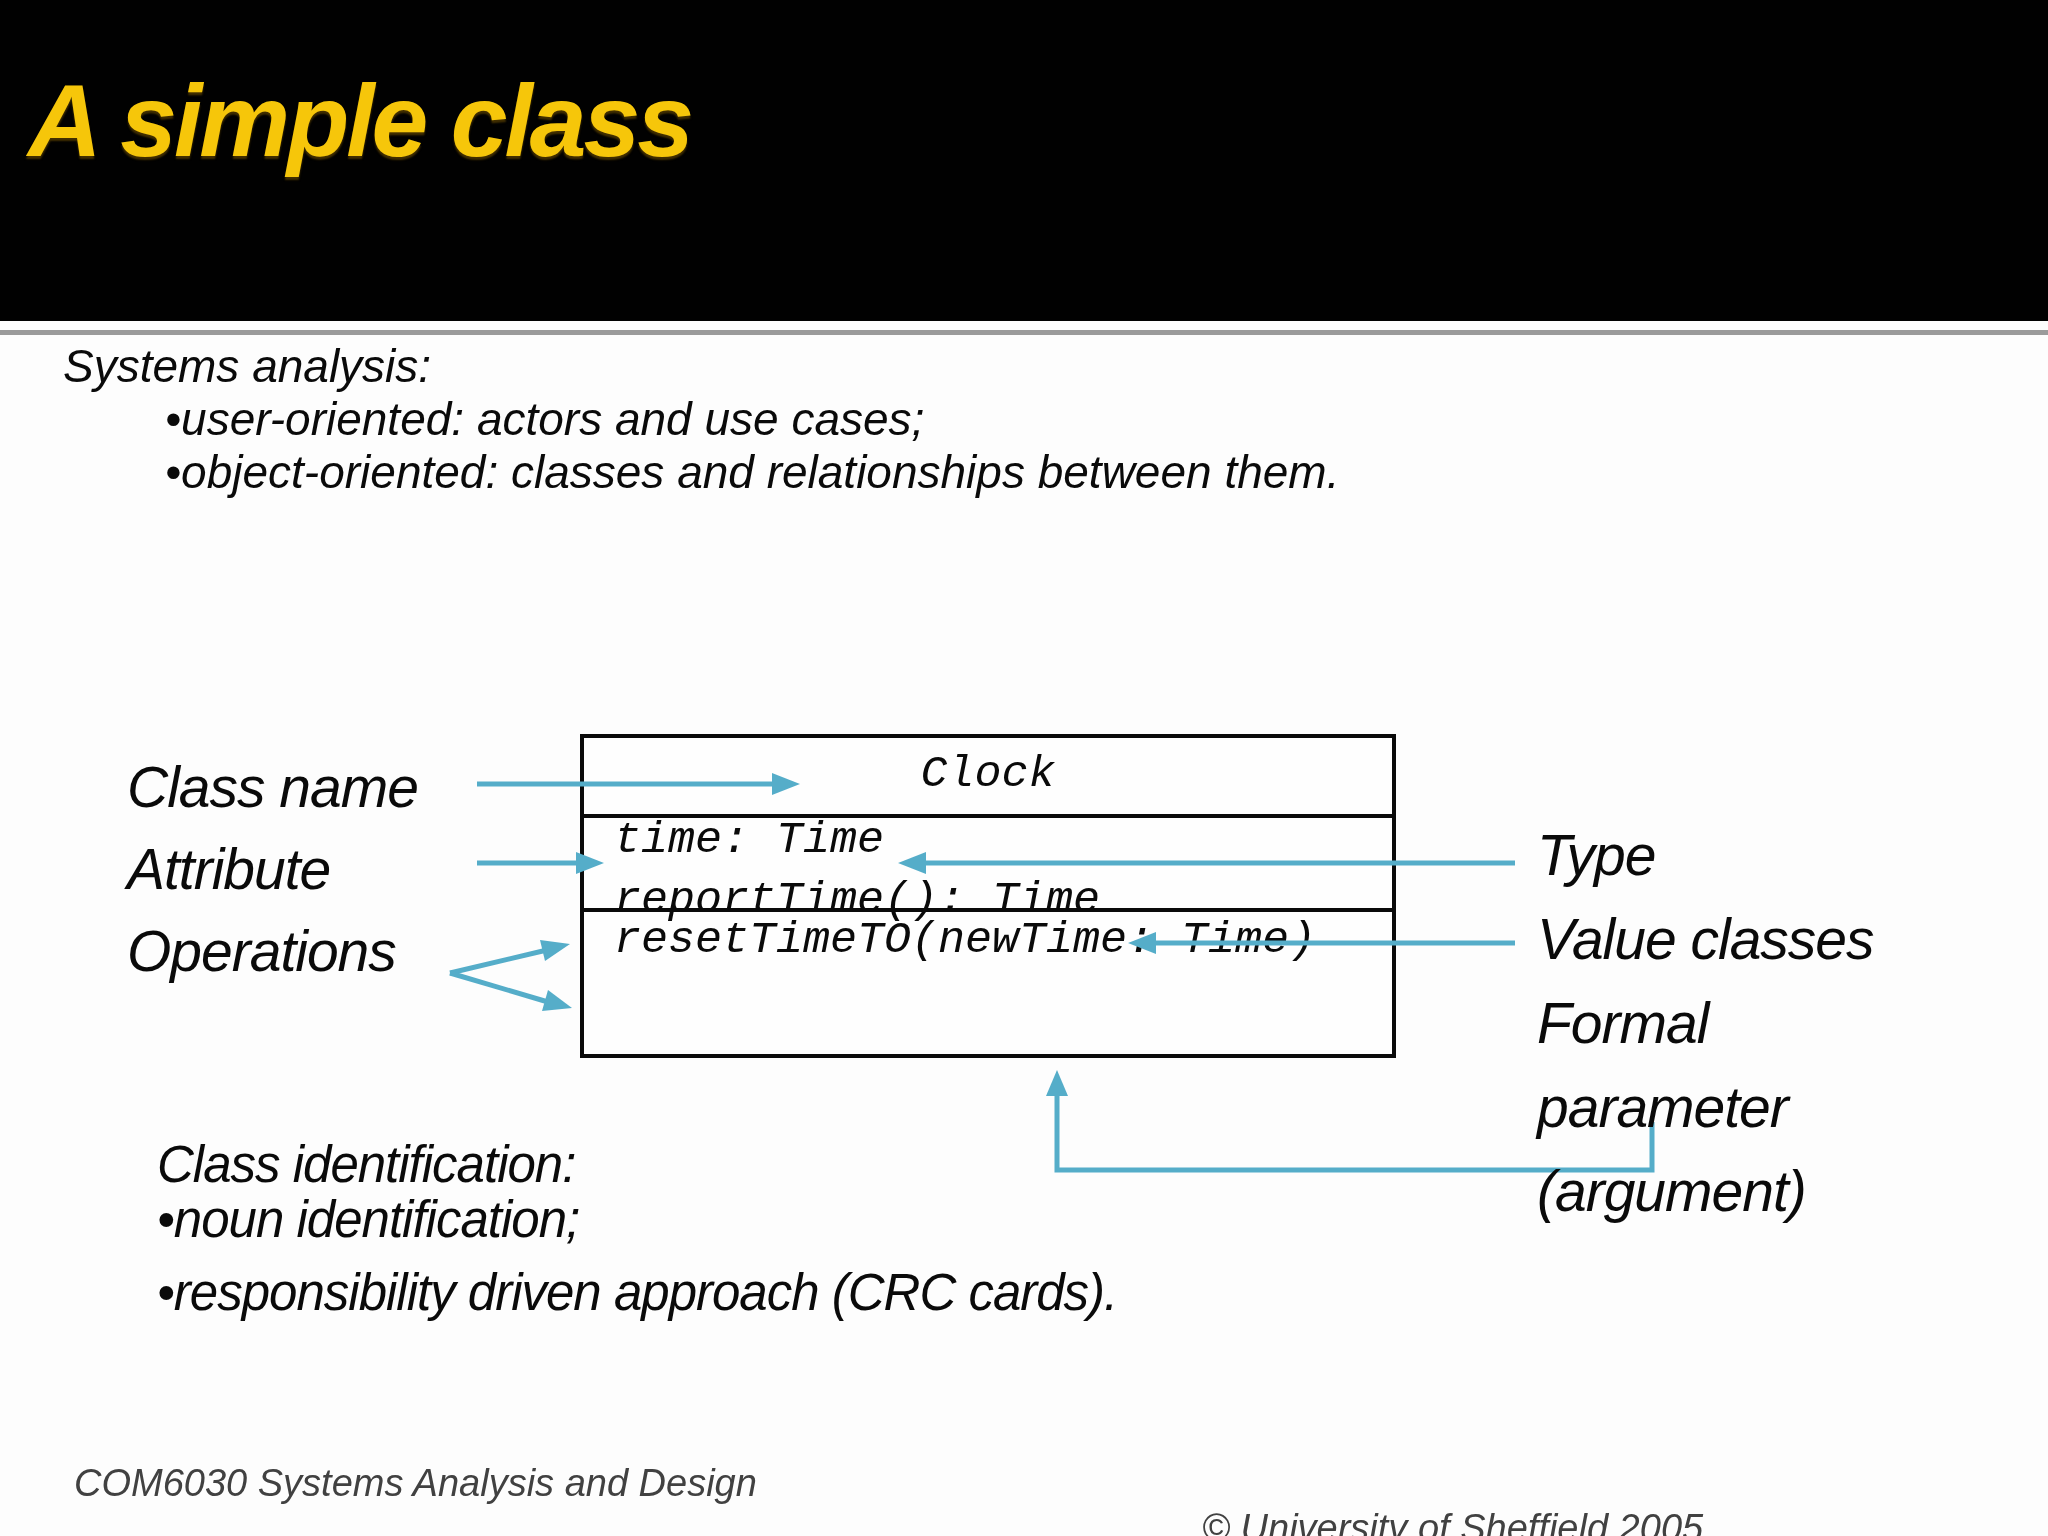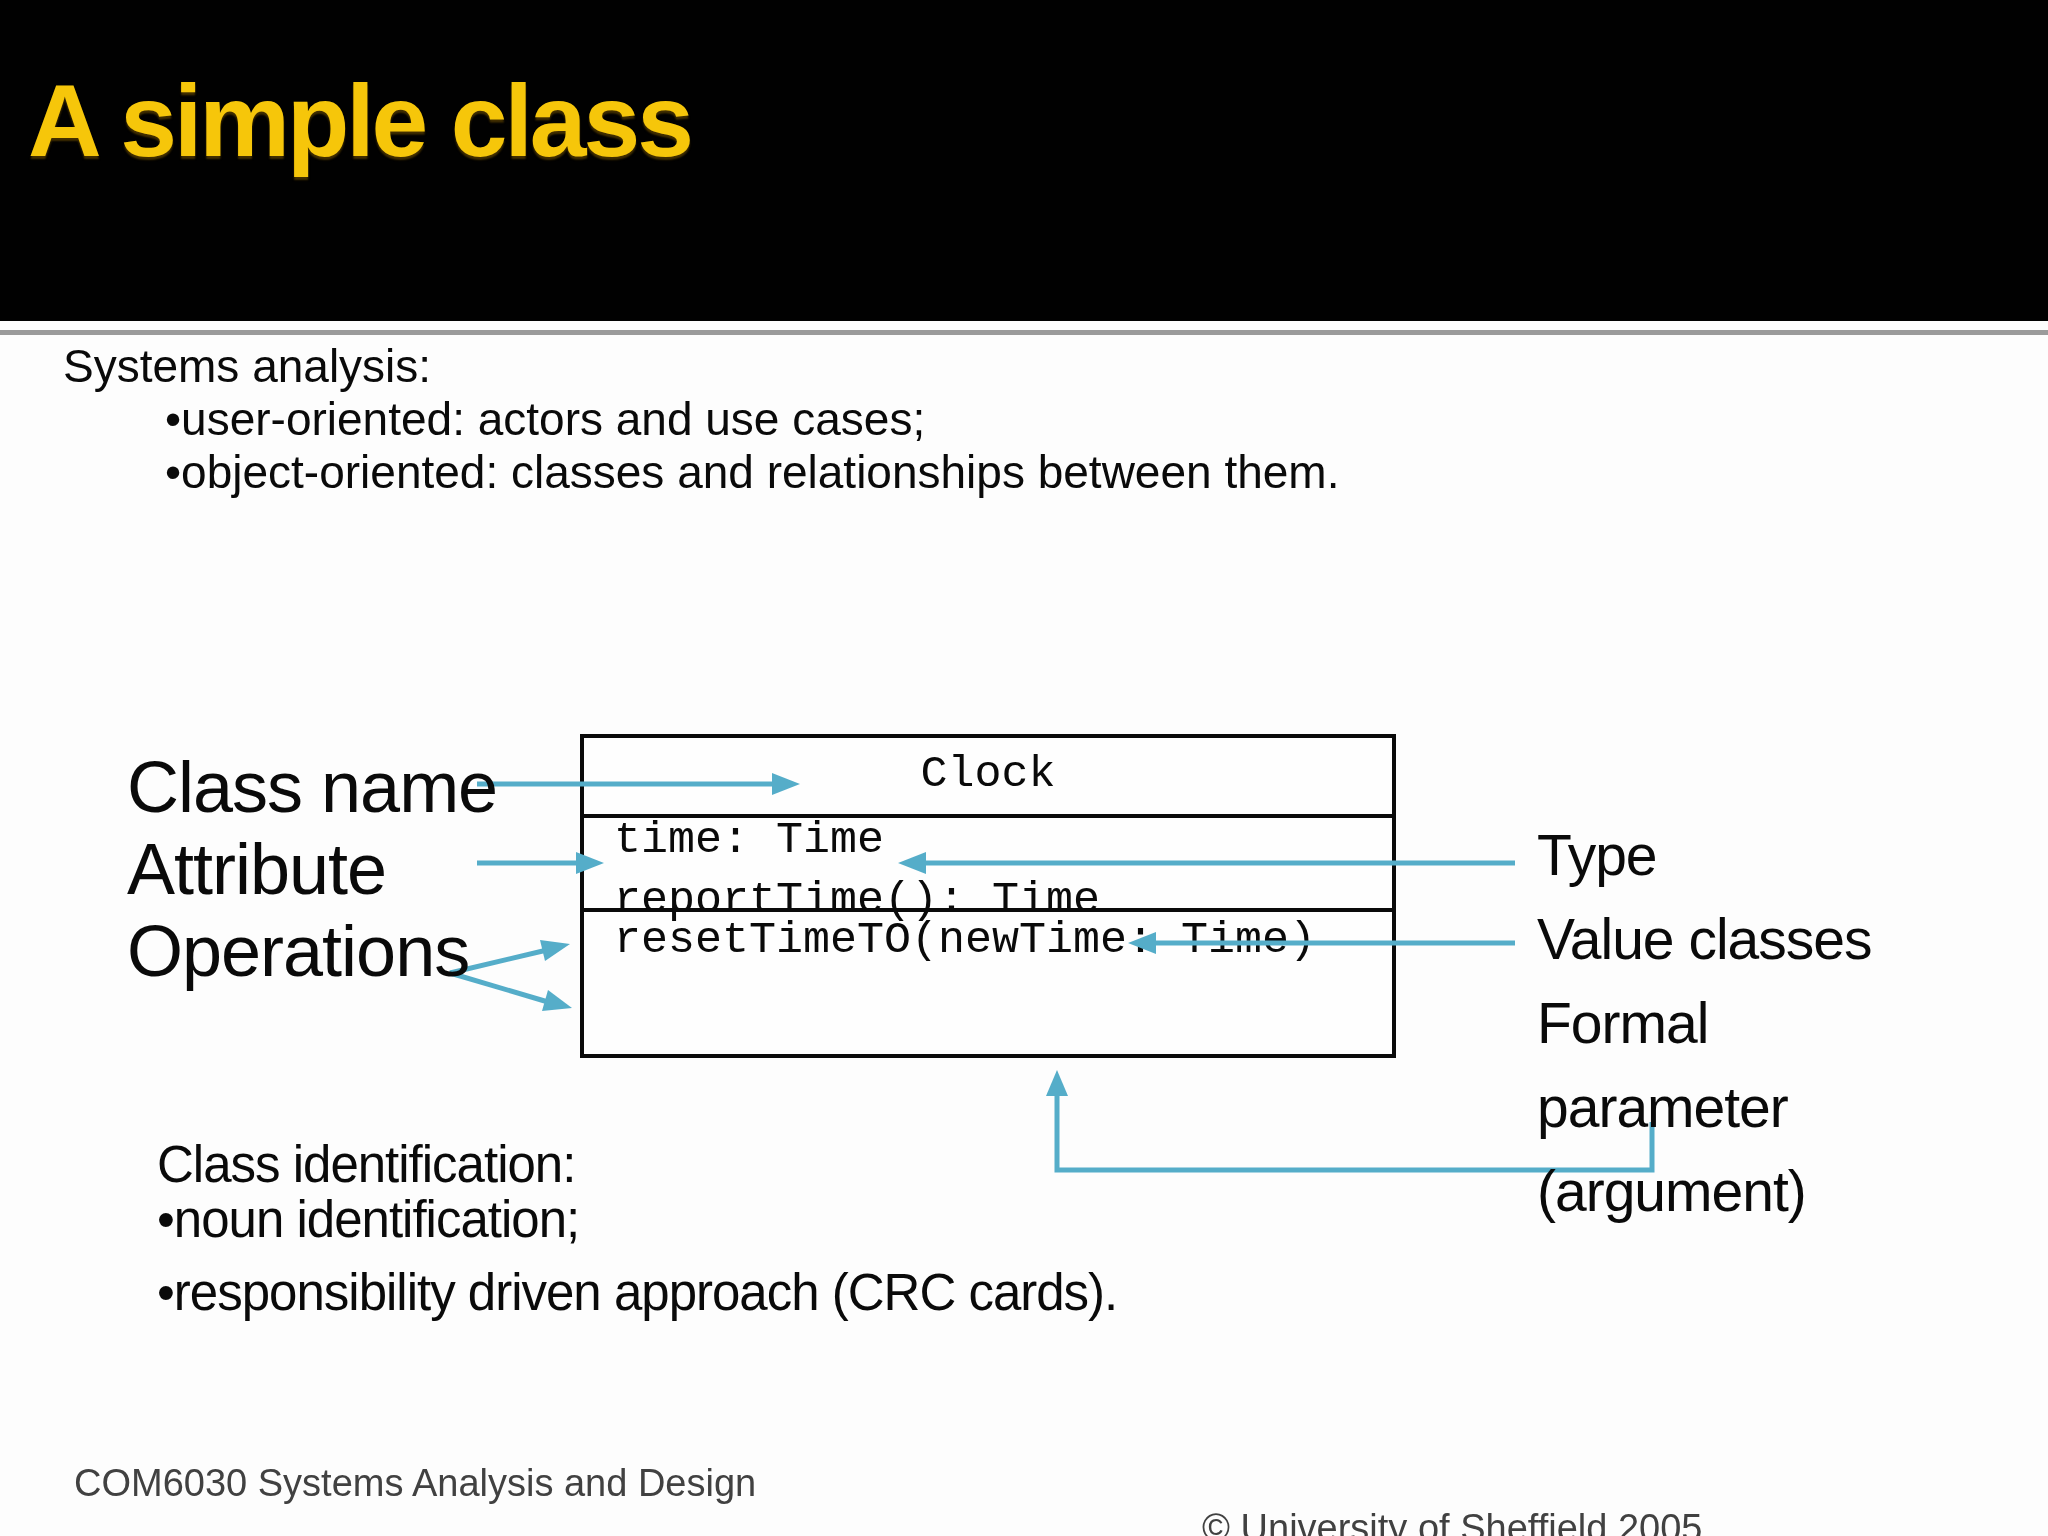--- a/index.html
+++ b/index.html
@@ -6,21 +6,21 @@
     --accent-teal:#55ADC9;
     --title-gold:#F6C60A;
     --header-black:#010101;
     --body-text:#0a0a0a;
     --footer-gray:#414141;
     --separator-gray:#9b9b9b;
   }
   html,body{margin:0;padding:0;background:#ffffff;}
   #canvas{
     position:relative;width:2048px;height:1536px;overflow:hidden;
-    background:#fdfdfd;font-family:"Liberation Sans",sans-serif;color:var(--body-text);
+    background:#fdfdfd;font-family:"Liberation Sans",sans-serif;color:var(--body-text);font-style:italic;
   }
   
   .band{position:absolute;left:0;top:0;width:2048px;height:321px;background:var(--header-black);}
   .slide-title{
     position:absolute;left:28px;top:66px;margin:0;
     font-size:102px;font-weight:bold;letter-spacing:-3px;line-height:110px;
     color:var(--title-gold);text-shadow:0 3px 2px rgba(120,85,0,.55);
   }
   .sep-line{position:absolute;left:0;top:330px;width:2048px;height:5px;background:var(--separator-gray);}
   
@@ -34,21 +34,21 @@
   }
   .uml-name{position:absolute;left:0;right:0;top:12px;height:50px;line-height:50px;text-align:center;}
   .uml-sep{position:absolute;left:0;right:0;height:4px;background:#0a0a0a;}
   .uml-sep.s1{top:76px;}
   .uml-sep.s2{top:170px;}
   .uml-line{position:absolute;left:30px;height:46px;line-height:46px;white-space:pre;}
   .uml-line.l-time{top:80px;}
   .uml-line.l-report{top:124px;margin-top:16px;}
   .uml-line.l-reset{top:180px;}
   
-  .labels-left{position:absolute;left:127px;top:746px;font-size:72px;line-height:82px;letter-spacing:-1px;}
+  .labels-left{position:absolute;left:127px;top:746px;font-size:57px;line-height:82px;letter-spacing:-1px;}
   .labels-right{position:absolute;left:1537px;top:813px;font-size:57px;line-height:84px;letter-spacing:-1px;}
   
   .ident{position:absolute;left:157px;top:1137px;font-size:51px;line-height:55px;letter-spacing:-1px;}
   .ident .gap{margin-top:18px;}
   
   .footer-left{position:absolute;left:74px;top:1462px;font-size:38px;color:var(--footer-gray);}
   .footer-right{position:absolute;left:1202px;top:1462px;font-size:38px;color:var(--footer-gray);margin-top:45px;}
   
   svg.arrows{position:absolute;left:0;top:0;width:2048px;height:1536px;pointer-events:none;}
   .arrow-line{stroke:var(--accent-teal);stroke-width:5;fill:none;}

